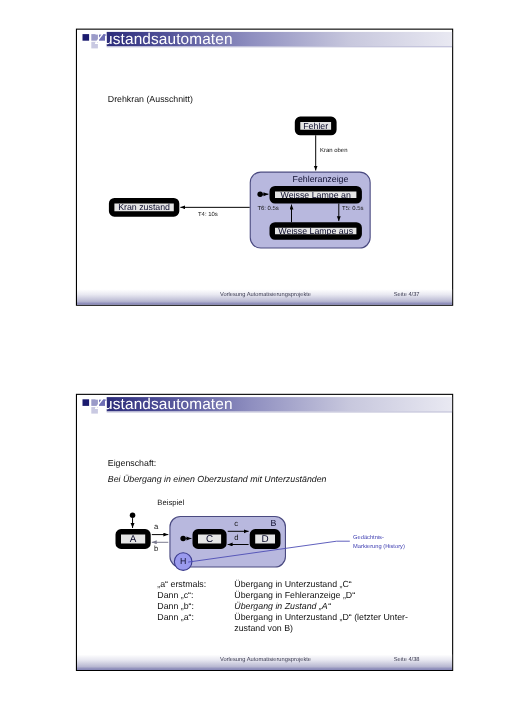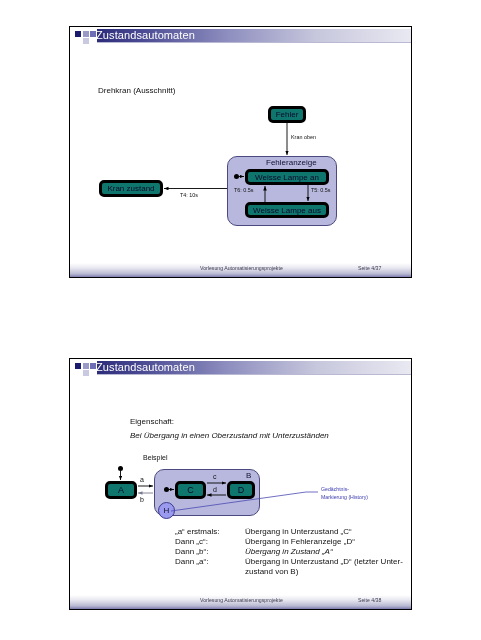--- a/index.html
+++ b/index.html
@@ -28,46 +28,46 @@
   .hdr-sq{position:absolute;width:6px;height:6px;}
   .sq-a{left:5px;top:4px;background:#1b1b6e;}
   .sq-b{left:13px;top:4px;background:#9a9ac8;}
   .sq-c{left:20px;top:4px;background:#6e6eb4;}
   .sq-d{left:13px;top:11px;background:#c9c9e2;}
   .hdr-bar{
     position:absolute;left:27px;top:2px;right:0;height:13px;
     background:linear-gradient(to right,#2c2c7a 0%,#4a4a93 14%,#8f8fc0 42%,#c7c7dd 70%,#e9e9f2 100%);
   }
   .hdr-title{
-    position:absolute;left:26px;top:2px;height:13px;line-height:13px;
-    font-size:11px;color:#ffffff;white-space:nowrap;letter-spacing:.1px;
+    position:absolute;left:16px;top:2px;height:13px;line-height:13px;
+    font-size:14px;color:#ffffff;white-space:nowrap;letter-spacing:.1px;
   }
   .hdr-rule{position:absolute;left:27px;top:15px;right:0;height:1px;background:#b9b9d4;}
 
   
   .s-title{
     position:absolute;left:28px;
     font-size:9.5px;font-weight:bold;color:#000;white-space:nowrap;
   }
   .s-sub{position:absolute;left:28px;font-size:8px;color:#111;white-space:nowrap;}
-  .s-line{position:absolute;left:28px;font-size:8px;color:#111;white-space:nowrap;margin-left:32px;}
+  .s-line{position:absolute;left:28px;font-size:8px;color:#111;white-space:nowrap;}
 
   
   .ftr{
     position:absolute;left:0;right:0;bottom:0;height:14px;
     background:linear-gradient(to bottom,#ffffff 0%,#e8e8f1 35%,#b9b9d2 78%,#7a7ab0 100%);
   }
   .ftr-left{position:absolute;left:130px;top:2px;font-size:5.2px;color:#3a3a50;white-space:nowrap;}
   .ftr-right{position:absolute;left:288px;top:2px;font-size:5.2px;color:#3a3a50;white-space:nowrap;}
 
   
   .diag{position:absolute;left:0;top:0;width:100%;height:100%;}
   .node{
     position:absolute;box-sizing:border-box;
-    background:#0f766e;border:3px solid #000000;border-radius:5px;
+    background:#e5e5e5;border:5px solid #000000;border-radius:5px;
     color:#0a0a2a;font-size:8px;text-align:center;
     display:flex;align-items:center;justify-content:center;
     white-space:nowrap;
   }
   .superstate{
     position:absolute;box-sizing:border-box;
     background:#b8b8de;border:1px solid #4a4a80;border-radius:10px;
   }
   .ss-label{
     position:absolute;font-size:8px;color:#101030;white-space:nowrap;

